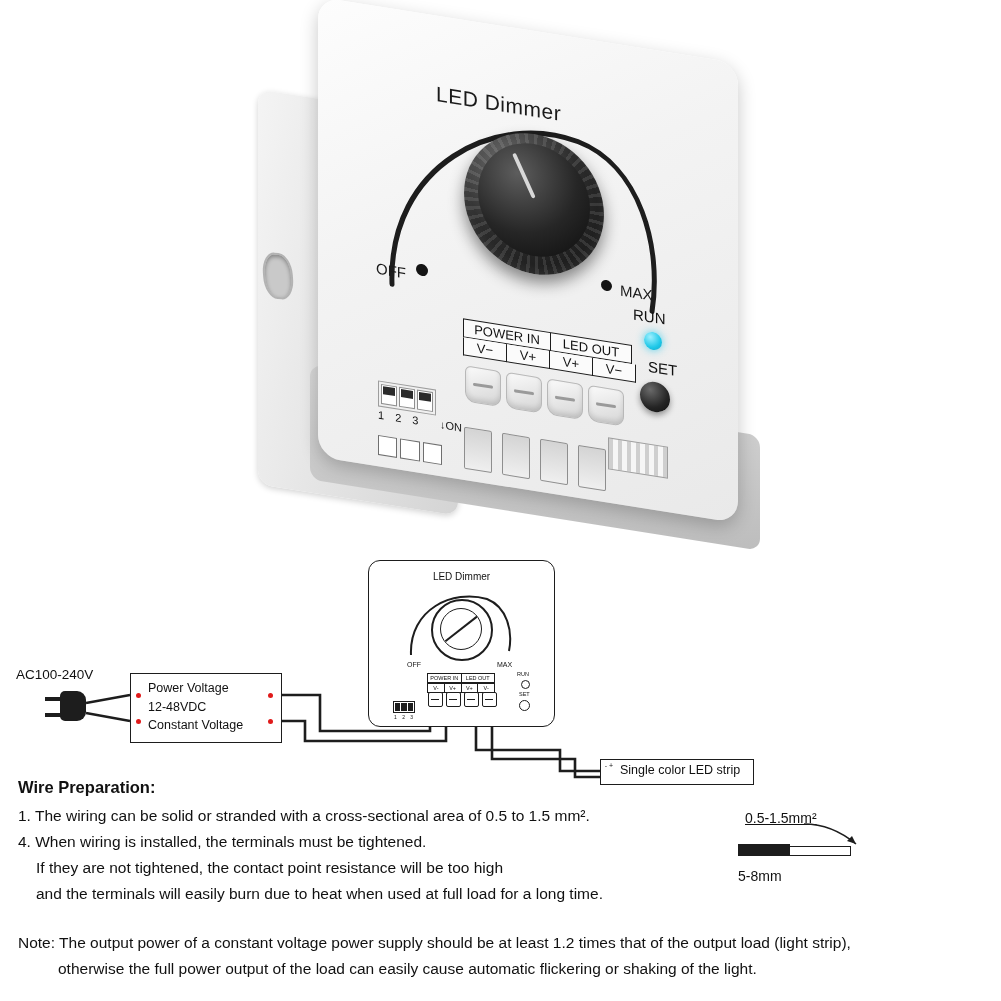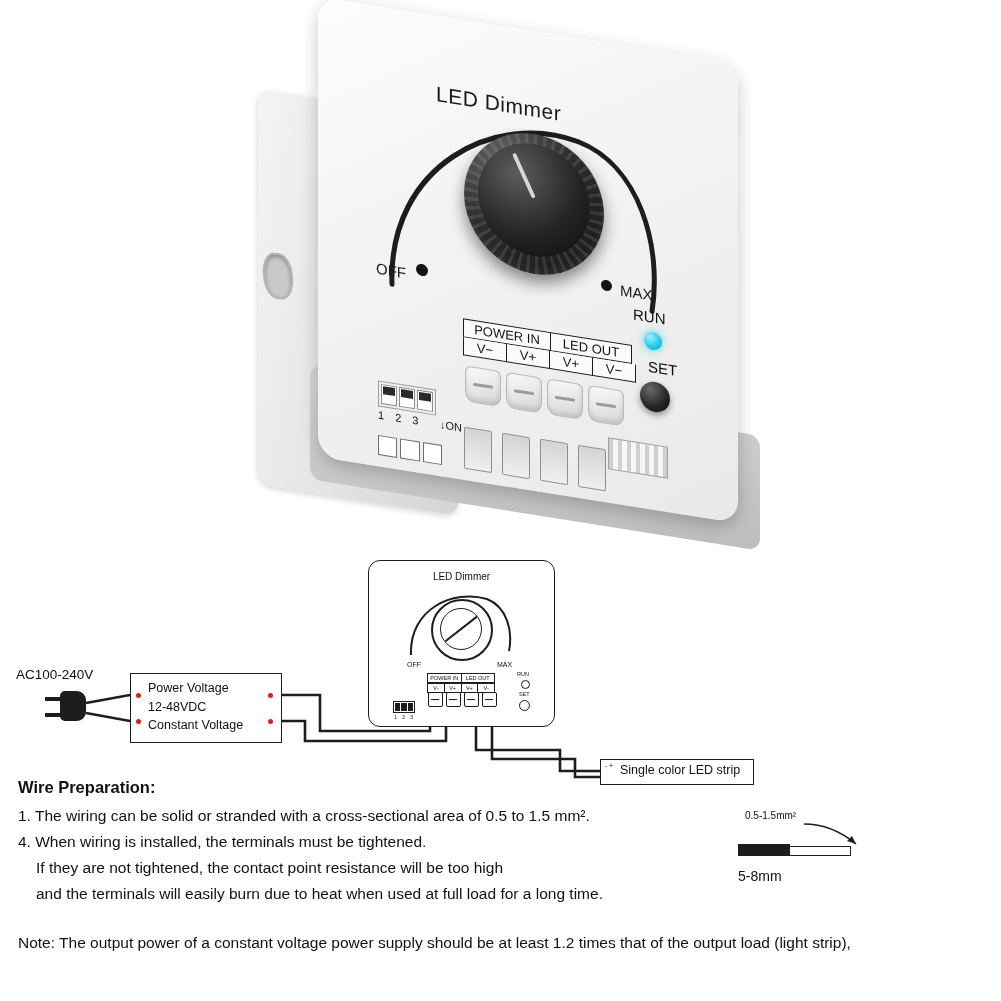--- a/index.html
+++ b/index.html
@@ -503,21 +503,22 @@
     width: 960px;
     font-size: 15.5px;
     line-height: 26px;
   }
   .note-block .cont { margin-left: 40px; }
 
   
   .wire-spec-top {
     position: absolute;
     left: 745px; top: 40px;
-    font-size: 10px;
+    font-size: 14px;
+    text-decoration: underline;
   }
   .wire-spec-bottom {
     position: absolute;
     left: 738px; top: 98px;
     font-size: 14px;
   }
   .wire-black {
     position: absolute;
     left: 738px; top: 74px;
     width: 52px; height: 12px;
@@ -710,14 +711,15 @@
   <svg class="wire-arrow" width="80" height="26" viewBox="0 0 80 26">
     <path d="M4,2 C28,2 44,12 56,22" fill="none" stroke="#1d1d1d" stroke-width="1.6"></path>
     <path d="M56,22 L47,19 L52,14 Z" fill="#1d1d1d"></path>
   </svg>
   <div class="wire-black"></div>
   <div class="wire-white"></div>
   <div class="wire-spec-bottom">5-8mm</div>
 
   <div class="note-block">
     <div>Note: The output power of a constant voltage power supply should be at least 1.2 times that of the output load (light strip),</div>
+    <div class="cont">otherwise the full power output of the load can easily cause automatic flickering or shaking of the light.</div>
   </div>
 </div>
 
 </body></html>

